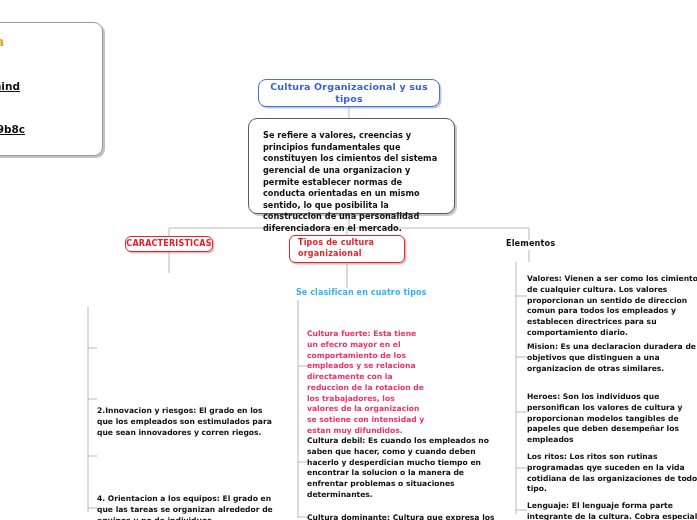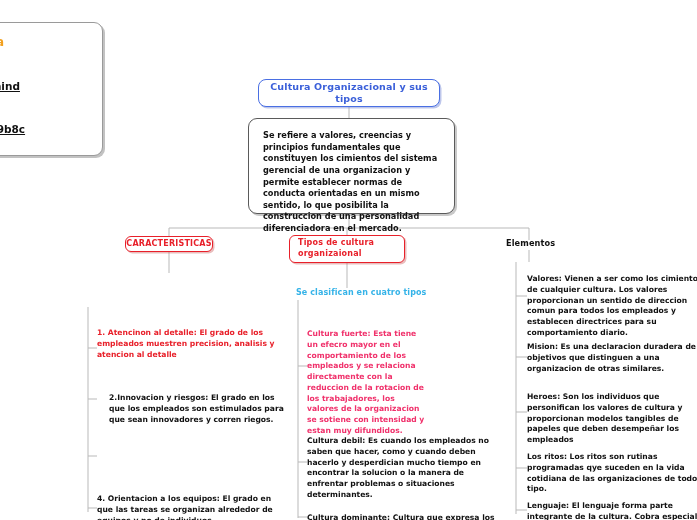--- a/index.html
+++ b/index.html
@@ -175,21 +175,21 @@
     font-size: 7.6px;
     line-height: 1.42;
     letter-spacing: 0;
   }
   .leaf-red   { color: #e8202a; }
   .leaf-pink  { color: #f0316b; }
   .leaf-dark  { color: #111111; }
 
   
   .leaf-c1 { left: 97px; top: 328px; width: 181px; }
-  .leaf-c2 { left: 97px; top: 393px; width: 184px; margin-left: 12px; }
+  .leaf-c2 { left: 97px; top: 406px; width: 184px; }
   .leaf-c3 { left: 97px; top: 436px; width: 186px; }
   .leaf-c4 { left: 97px; top: 494px; width: 184px; }
 
   
   .leaf-t1 { left: 307px; top: 329px; width: 120px; }
   .leaf-t2 { left: 307px; top: 436px; width: 186px; }
   .leaf-t3 { left: 307px; top: 513px; width: 192px; }
 
   
   .leaf-e1 { left: 527px; top: 274px; width: 176px; }
@@ -261,23 +261,20 @@
 
   <div class="node chip chip-tipos">
     <span>Tipos de cultura organizaional</span>
   </div>
 
   <div class="node plain-heading">
     <span>Elementos</span>
   </div>
 
 
-  <div class="node leaf leaf-red leaf-c1">
-    <span>1. Atencinon al detalle: El grado de los empleados muestren precision, analisis y atencion al detalle</span>
-  </div>
   <div class="node leaf leaf-dark leaf-c2">
     <span>2.Innovacion y riesgos: El grado en los que los empleados son estimulados para que sean innovadores y corren riegos.</span>
   </div>
   <div class="node leaf leaf-dark leaf-c4">
     <span>4. Orientacion a los equipos: El grado en que las tareas se organizan alrededor de equipos y no de individuos.</span>
   </div>
 
   <div class="node sub-heading">
     <span>Se clasifican en cuatro tipos</span>
   </div>

